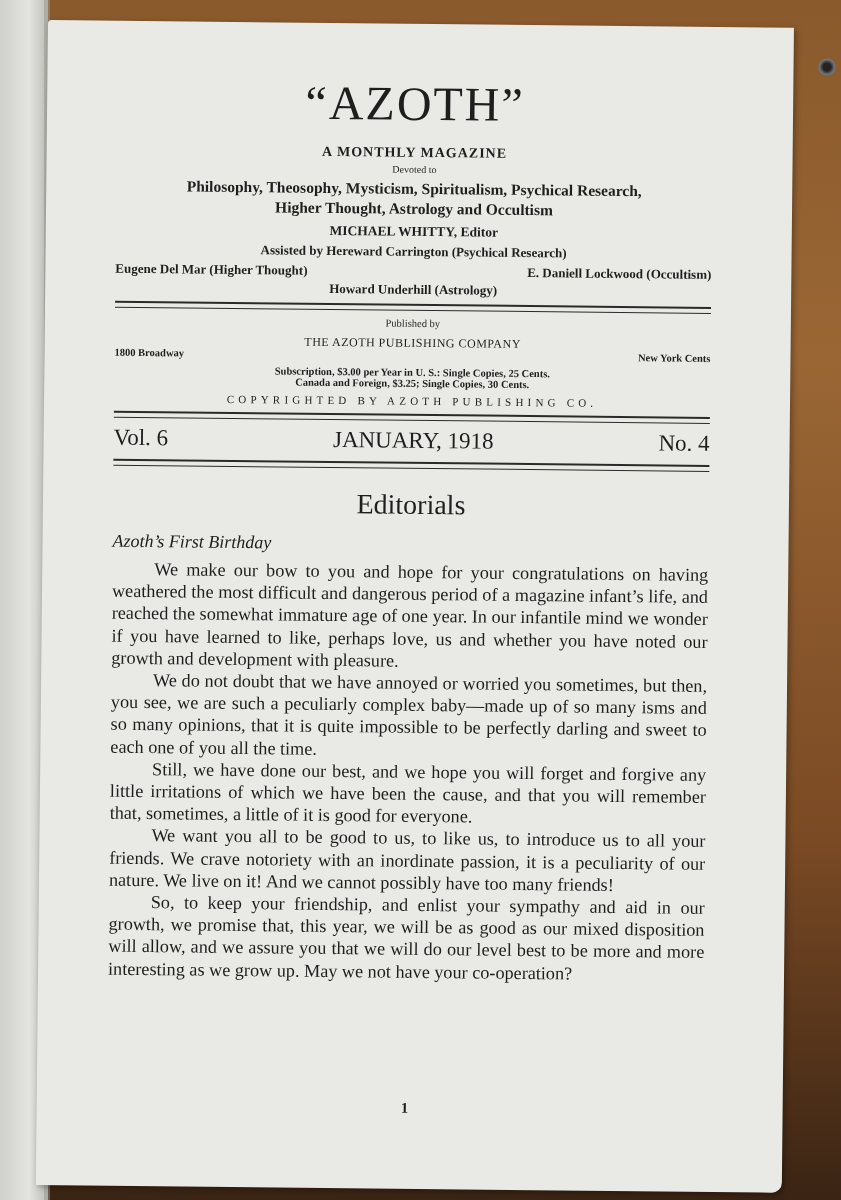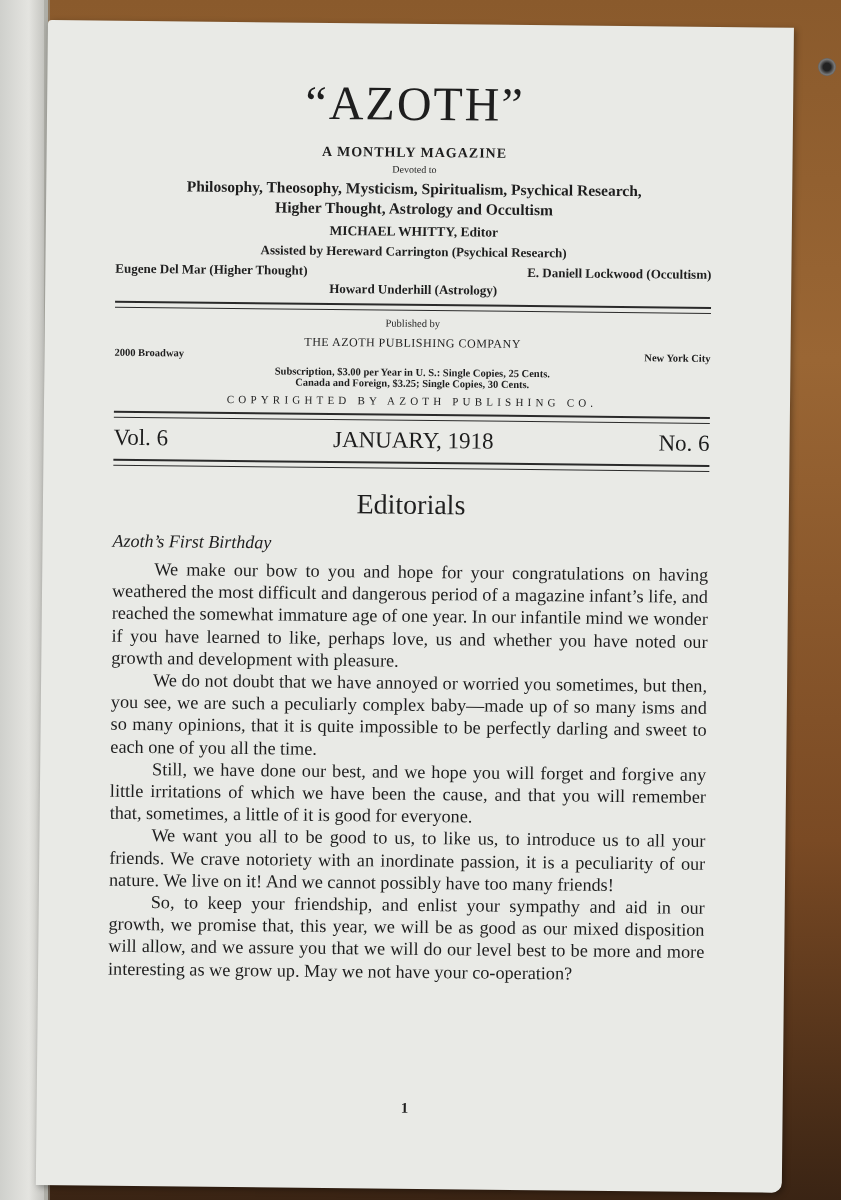--- a/index.html
+++ b/index.html
@@ -68,34 +68,34 @@
       <span>Eugene Del Mar (Higher Thought)</span>
       <span>E. Daniell Lockwood (Occultism)</span>
     </div>
     <div class="under center">Howard Underhill (Astrology)</div>
 
     <div class="rule-double" style="top:280px;"></div>
 
     <div class="pubby center">Published by</div>
     <div class="company center">THE AZOTH PUBLISHING COMPANY</div>
     <div class="addr-row">
-      <span>2000 Broadway</span>
-      <span>New York City</span>
+      <span>1800 Broadway</span>
+      <span>New York Cents</span>
     </div>
     <div class="subs center">
       <div>Subscription, $3.00 per Year in U. S.: Single Copies, 25 Cents.</div>
       <div>Canada and Foreign, $3.25; Single Copies, 30 Cents.</div>
     </div>
     <div class="copyright center">COPYRIGHTED BY AZOTH PUBLISHING CO.</div>
 
     <div class="rule-double" style="top:390px;"></div>
     <div class="issue-row">
       <span>Vol. 6</span>
       <span>JANUARY, 1918</span>
-      <span>No. 6</span>
+      <span>No. 4</span>
     </div>
     <div class="rule-double" style="top:438px;"></div>
 
     <div class="section-title center">Editorials</div>
     <div class="article-title">Azoth’s First Birthday</div>
 
     <div class="body-text">
       <p>We make our bow to you and hope for your congratulations on having weathered the most difficult and dangerous period of a magazine infant’s life, and reached the somewhat immature age of one year.  In our infantile mind we wonder if you have learned to like, perhaps love, us and whether you have noted our growth and development with pleasure.</p>
       <p>We do not doubt that we have annoyed or worried you sometimes, but then, you see, we are such a peculiarly complex baby—made up of so many isms and so many opinions, that it is quite impossible to be perfectly darling and sweet to each one of you all the time.</p>
       <p>Still, we have done our best, and we hope you will forget and forgive any little irritations of which we have been the cause, and that you will remember that, sometimes, a little of it is good for everyone.</p>

